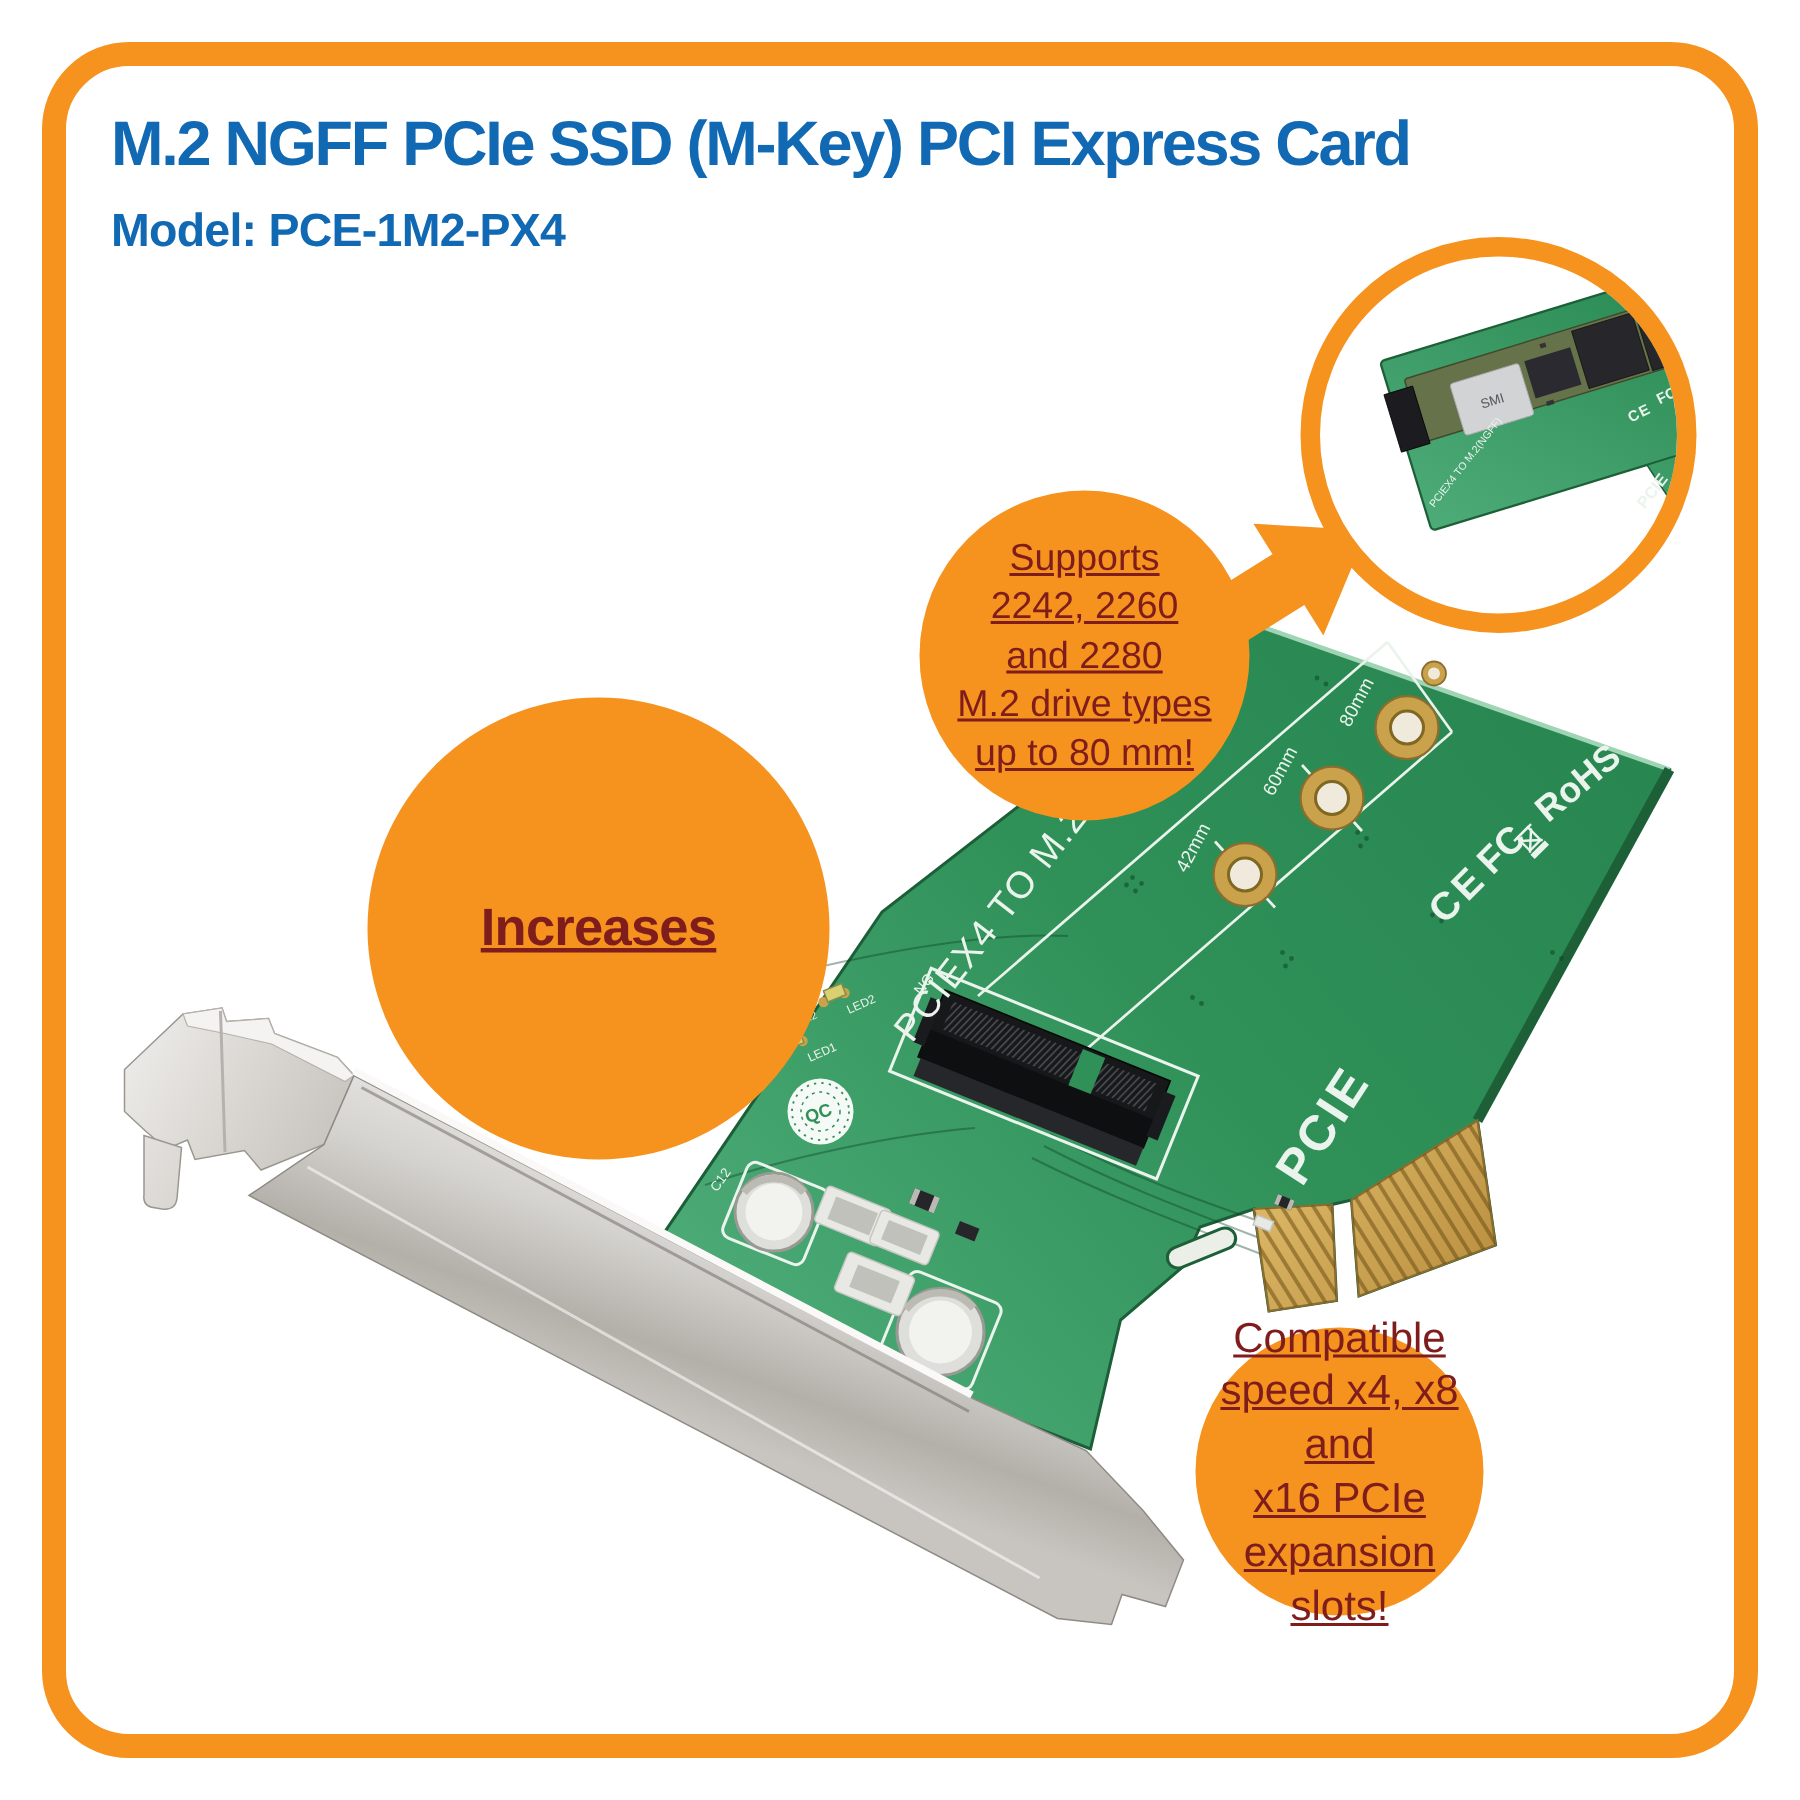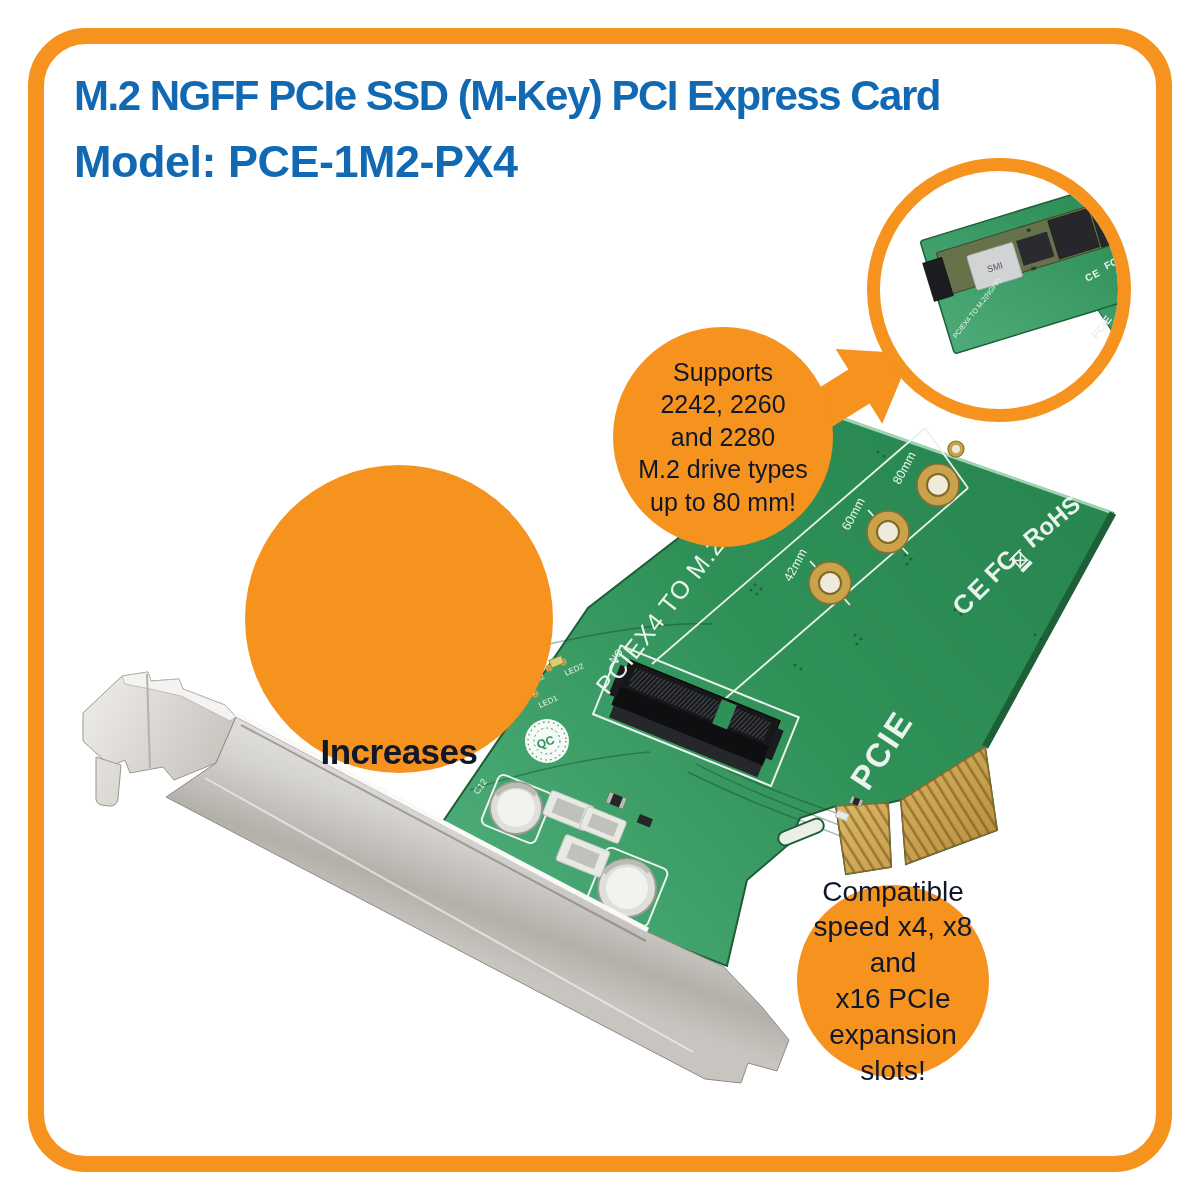--- a/index.html
+++ b/index.html
@@ -2,29 +2,29 @@
 <html><head>
 <meta charset="utf-8">
 <style>
   html,body{margin:0;padding:0;background:#fff;}
   #stage{position:relative;width:1200px;height:1200px;background:#ffffff;overflow:hidden;
          font-family:"Liberation Sans",sans-serif;}
   .frame{position:absolute;left:28px;top:28px;right:28px;bottom:28px;
          border:16px solid #F6921E;border-radius:58px;pointer-events:none;z-index:50;}
   .title{position:absolute;left:74px;top:72px;font-size:42px;font-weight:700;
          color:#1169B3;letter-spacing:-1.5px;white-space:nowrap;z-index:5;}
-  .model{position:absolute;left:74px;top:136px;font-size:45px;font-weight:700;
+  .model{position:absolute;left:74px;top:136px;font-size:31px;font-weight:700;
          color:#1169B3;letter-spacing:-0.5px;z-index:5;}
   .photo-svg{position:absolute;left:0;top:0;z-index:10;}
-  .callout{position:absolute;border-radius:50%;background:#F6921E;color:#0f172a;
+  .callout{position:absolute;border-radius:50%;background:#F6921E;color:#7f1d1d;
            display:flex;flex-direction:column;align-items:center;justify-content:center;
-           text-align:center;z-index:30;}
+           text-align:center;z-index:30;text-decoration:underline;}
   .supports{left:613px;top:327px;width:220px;height:220px;font-size:25px;line-height:1.3;}
   .increases{left:245px;top:465px;width:308px;height:308px;font-size:35px;line-height:1.24;
-             font-weight:700;letter-spacing:-0.5px;justify-content:flex-end;}
+             font-weight:700;letter-spacing:-0.5px;}
   .compatible{left:797px;top:885px;width:192px;height:192px;font-size:28px;line-height:1.28;justify-content:center;}
   .inset{position:absolute;left:867px;top:158px;width:238px;height:238px;
          border:13px solid #F6921E;border-radius:50%;background:#fff;overflow:hidden;z-index:25;}
   .ss{font-family:"Liberation Sans",sans-serif;fill:#EAF4EC;}
 </style>
 </head>
 <body>
 
 <div id="stage">
 

